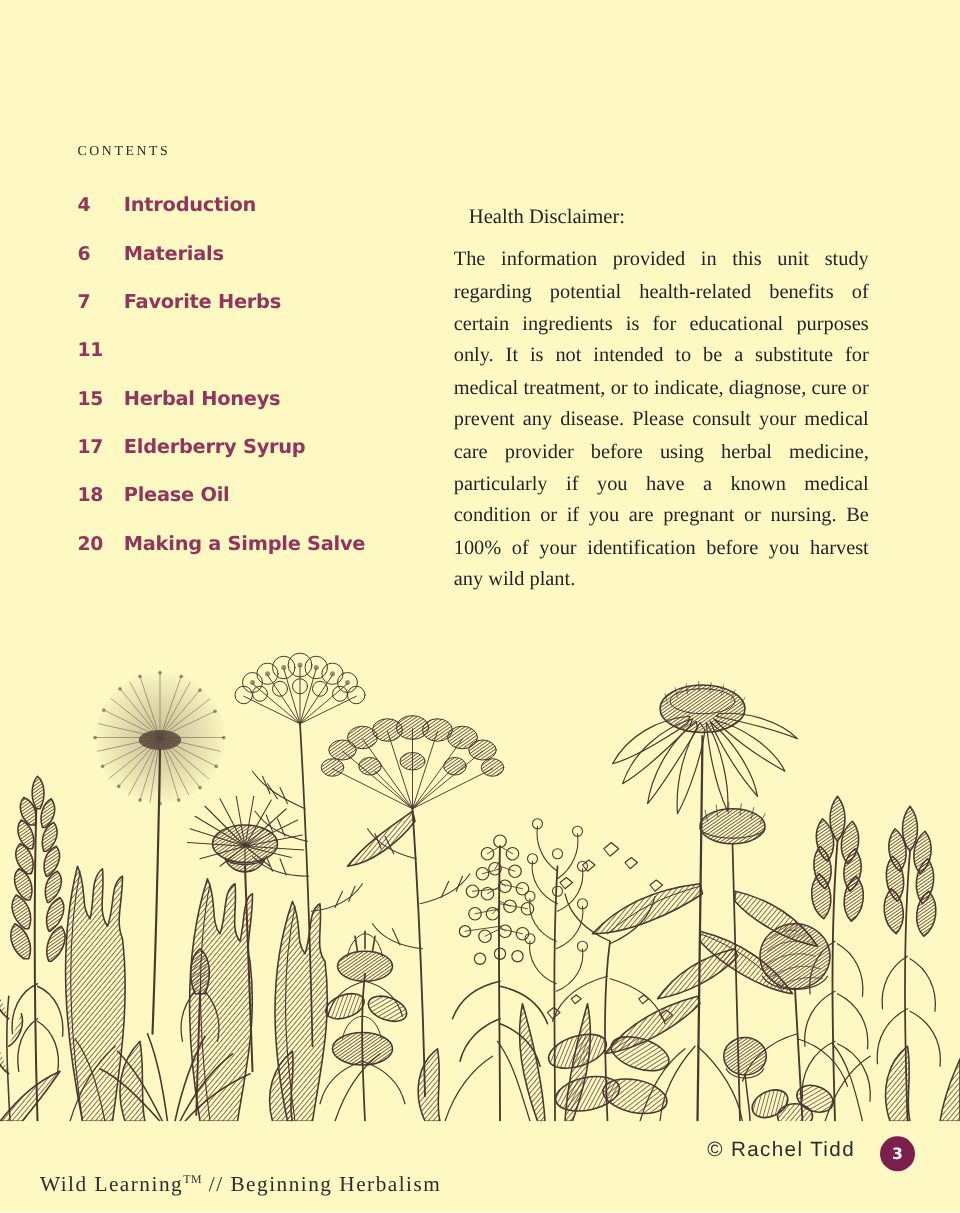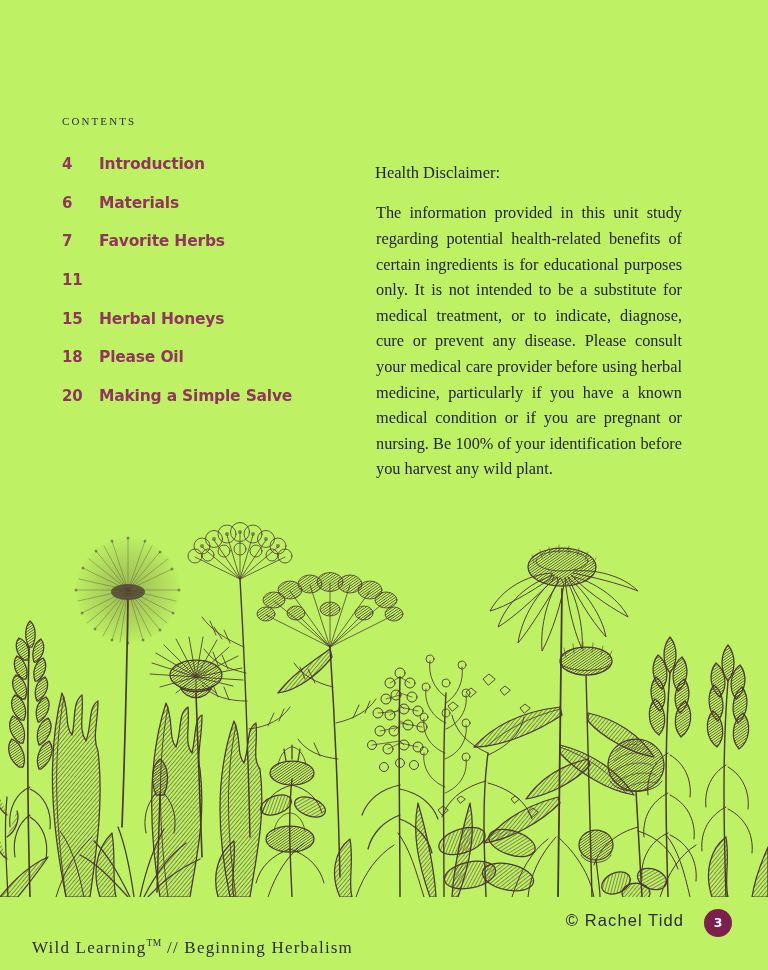--- a/index.html
+++ b/index.html
@@ -12,21 +12,21 @@
     height: 970px;
     position: relative;
     overflow: hidden;
     font-family: "Liberation Serif", serif;
     color: #262626;
   }
 
   .page {
     position: absolute;
     inset: 0;
-    background: #bef264;
+    background: #fef9c3;
   }
 
   
   .contents-heading {
     position: absolute;
     left: 62px;
     top: 112px;
     font-family: "Liberation Serif", serif;
     font-size: 15px;
     letter-spacing: 2.1px;
@@ -75,21 +75,21 @@
     font-size: 16.5px;
     color: #22242a;
     line-height: 1.3;
     margin: 0 0 11px 16px;
   }
   .disclaimer-body {
     font-family: "Liberation Serif", serif;
     font-size: 16.3px;
     line-height: 25.6px;
     color: #22242a;
-    margin: 17px;
+    margin: 4px;
     text-align: justify;
     text-justify: inter-word;
     hyphens: none;
   }
 
   
   .botanical {
     position: absolute;
     left: 0;
     bottom: 73px;
@@ -174,20 +174,24 @@
     <div class="toc-row">
       <span class="toc-num">7</span>
       <span class="toc-label">Favorite Herbs</span>
     </div>
     <div class="toc-row">
       <span class="toc-num">11</span>
     </div>
     <div class="toc-row">
       <span class="toc-num">15</span>
       <span class="toc-label">Herbal Honeys</span>
+    </div>
+    <div class="toc-row">
+      <span class="toc-num">17</span>
+      <span class="toc-label">Elderberry Syrup</span>
     </div>
     <div class="toc-row">
       <span class="toc-num">18</span>
       <span class="toc-label">Please Oil</span>
     </div>
     <div class="toc-row">
       <span class="toc-num">20</span>
       <span class="toc-label">Making a Simple Salve</span>
     </div>
   </div>

